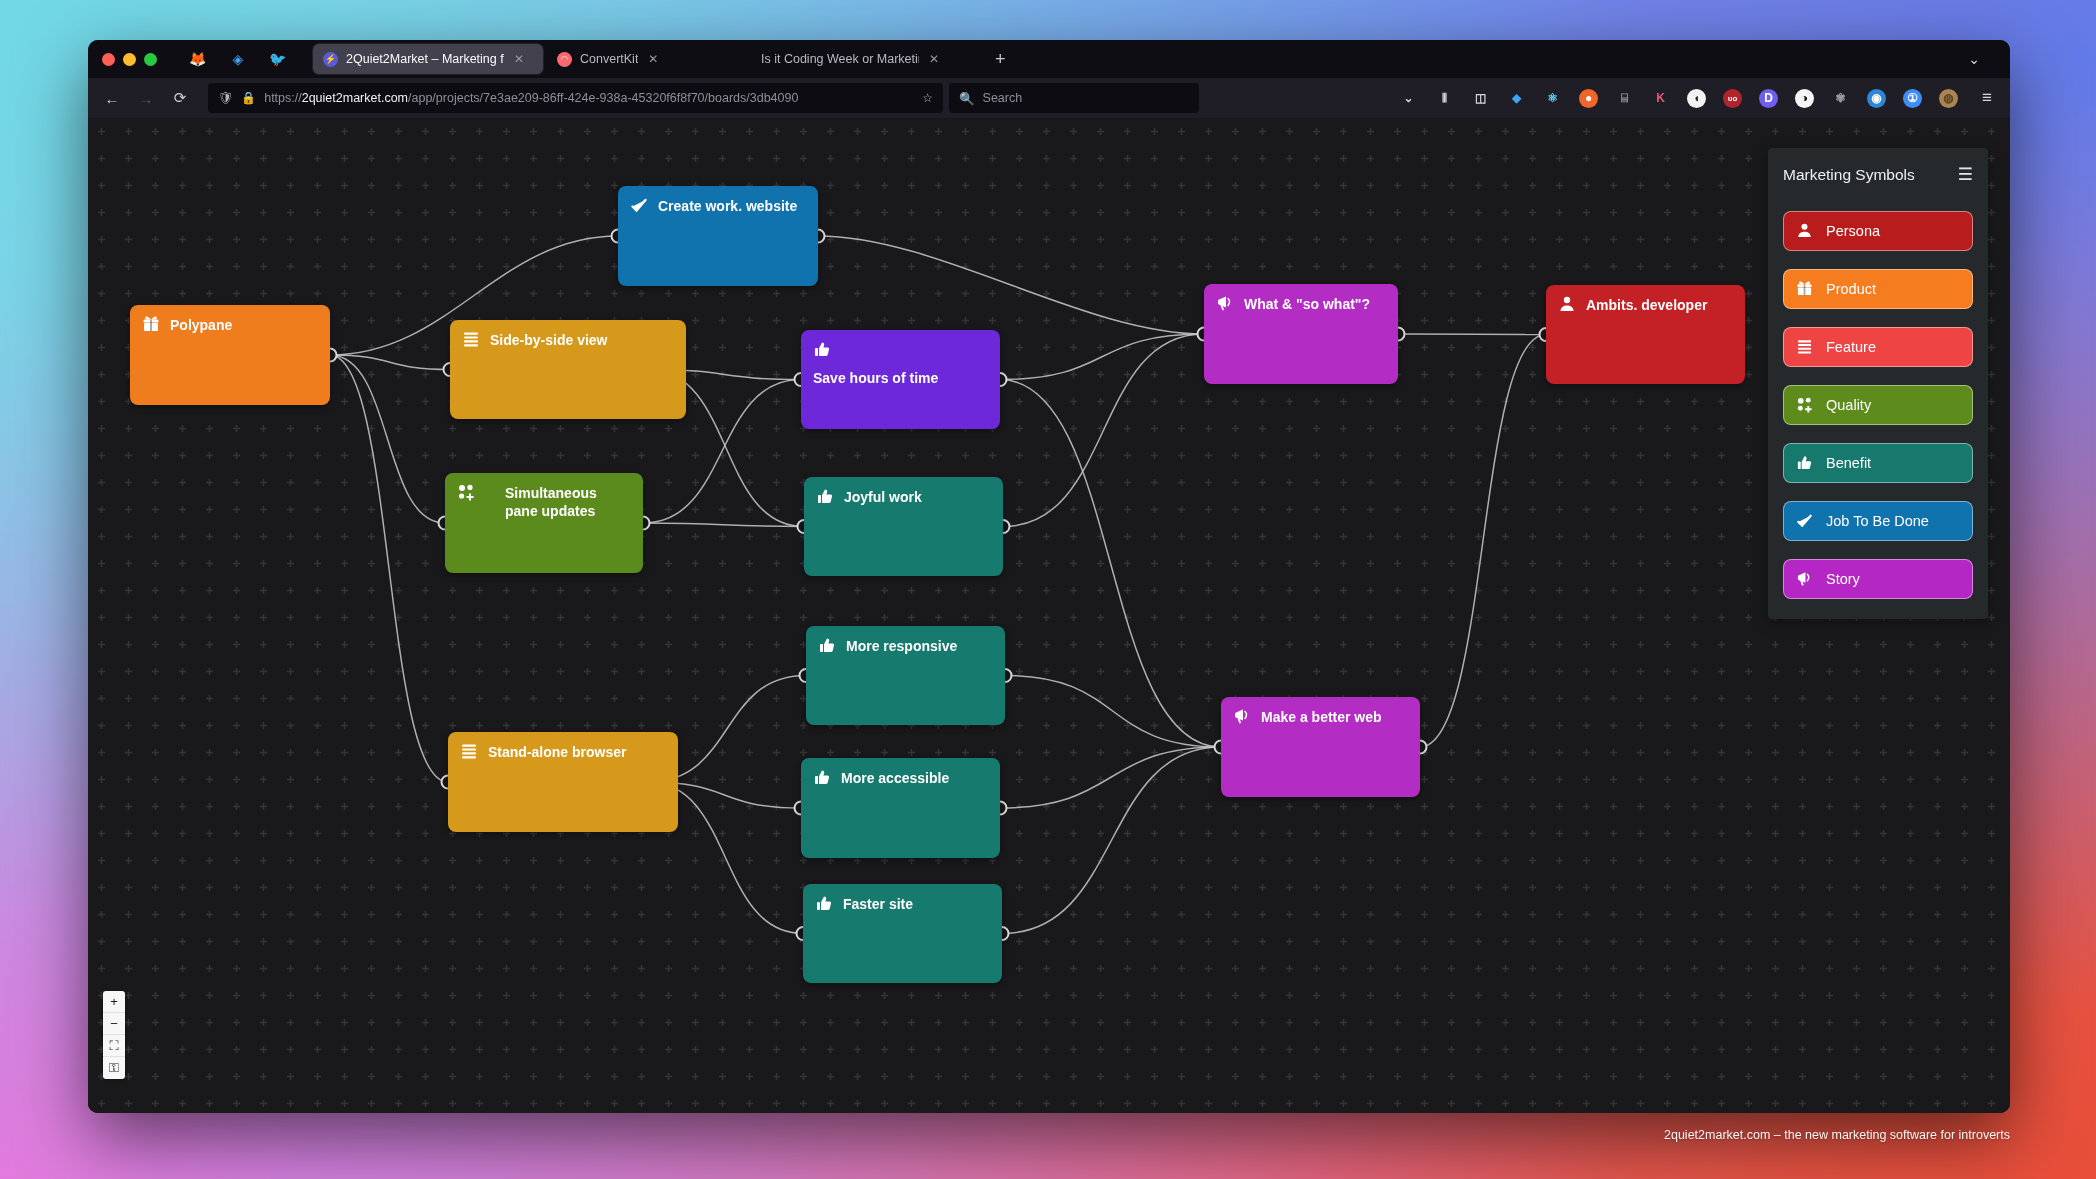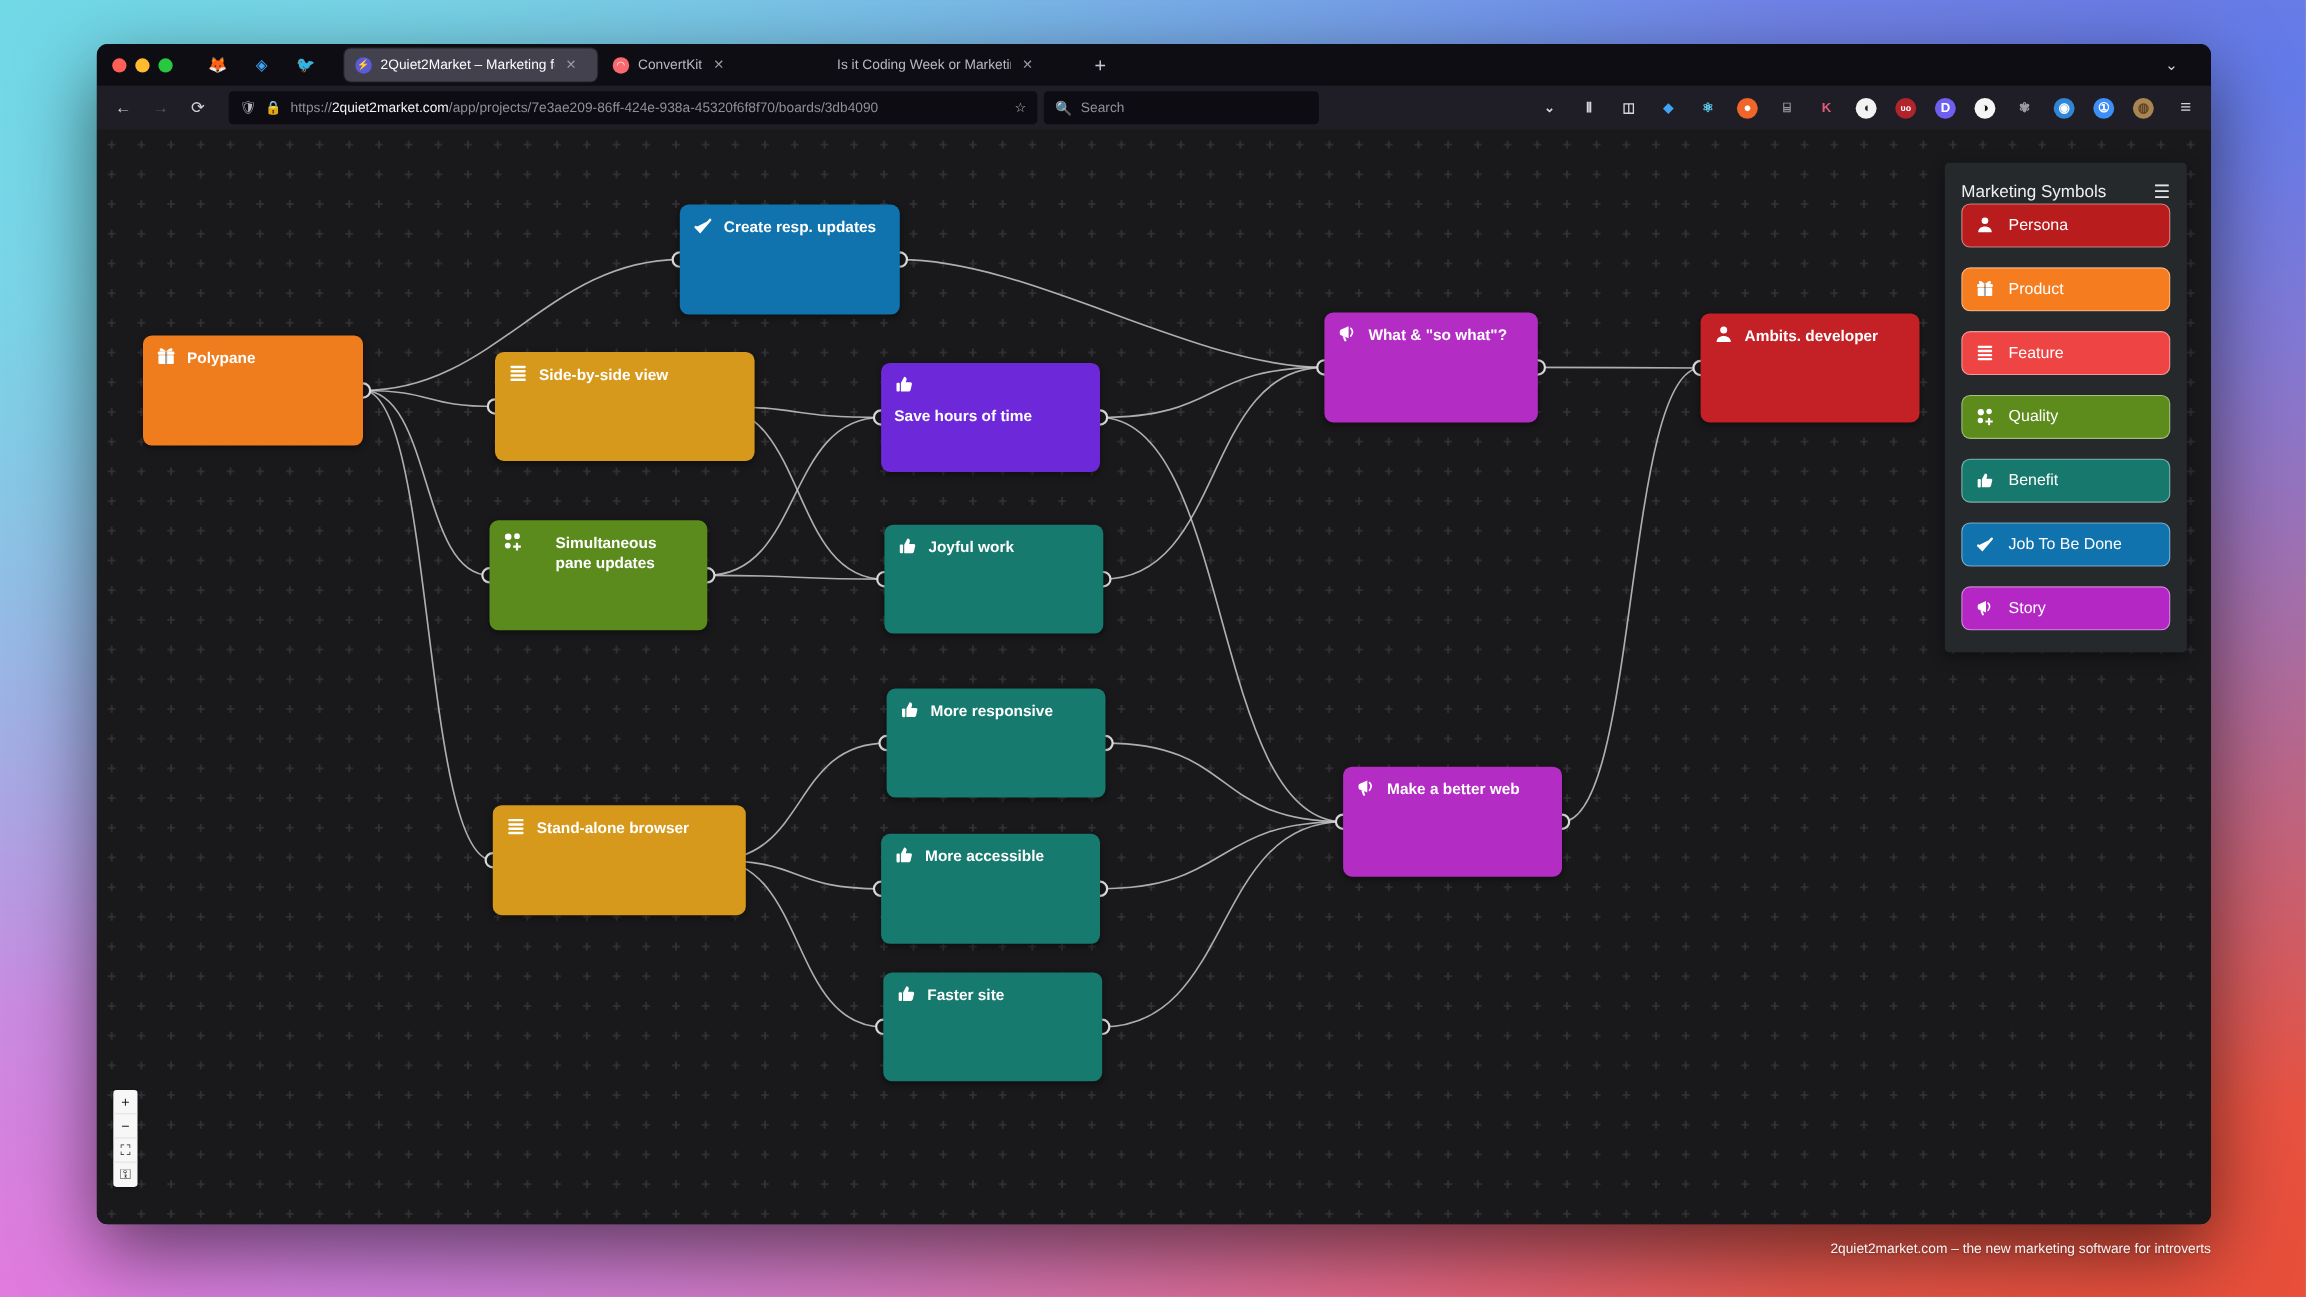--- a/index.html
+++ b/index.html
@@ -56,21 +56,21 @@
   .board { position:absolute; left:0; top:78px; width:1922px; height:995px; background:#19191b; }
   .board svg.wires { position:absolute; left:0; top:0; }
   .node { position:absolute; border-radius:8px; padding:10px 12px; display:flex; gap:10px;
     box-shadow:0 2px 6px rgba(0,0,0,.4); }
   .node .nlabel { font-weight:bold; font-size:14px; color:#fff; line-height:1.3; padding-top:1px; }
   .icon18 { width:18px; height:18px; flex:none; }
 
   
   .panel { position:absolute; left:1680px; top:30px; width:220px; background:#26292b;
     border-radius:4px; padding:16px 15px 20px; box-shadow:0 4px 14px rgba(0,0,0,.35); }
-  .panel-head { display:flex; align-items:center; justify-content:space-between; }
+  .panel-head { display:flex; align-items:center; justify-content:space-between; margin-bottom:26px; }
   .panel-title { color:#f0f0f2; font-size:15.5px; }
   .panel-menu { color:#e4e4e8; font-size:17px; }
   .sym { height:40px; border-radius:8px; border:1px solid rgba(255,255,255,.45);
     display:flex; align-items:center; gap:12px; padding:0 12px; margin-bottom:18px;
     color:#fff; font-size:14.5px; }
   .sym:last-child { margin-bottom:0; }
 
   
   .zoomctl { position:absolute; left:15px; top:873px; width:22px; background:#f7f7f7;
     border-radius:3px; overflow:hidden; box-shadow:0 1px 3px rgba(0,0,0,.4); }
@@ -213,21 +213,21 @@
               <rect x="1.5" y="4.5" width="15" height="3" rx="1"></rect>
               <rect x="8" y="4.5" width="2" height="11.5" fill="#00000055"></rect>
               <path d="M5 4.5c-1.8 0-2.6-2.8-.8-3 1.5-.2 2.8 1.2 4.8 3zM13 4.5c1.8 0 2.6-2.8.8-3-1.5-.2-2.8 1.2-4.8 3z"></path>
             </svg></span>
     <span class="nlabel">Polypane</span>
         </div>
         <div class="node" style="left: 530px; top: 68px; width: 200px; height: 100px; background: rgb(17, 115, 173);">
           <span class="icon18"><svg width="18" height="18" viewBox="0 0 18 18" fill="#fff" stroke="#fff" stroke-width="2.4" stroke-linecap="round">
               <path d="M2.5 10.5l4 4L15.5 4"></path>
             </svg></span>
-    <span class="nlabel">Create resp. updates</span>
+    <span class="nlabel">Create work. website</span>
         </div>
         <div class="node" style="left: 362px; top: 202px; width: 236px; height: 99px; background: rgb(214, 153, 27);">
           <span class="icon18"><svg width="18" height="18" viewBox="0 0 18 18" fill="#fff">
               <rect x="2" y="2.5" width="14" height="2.2" rx="1"></rect>
               <rect x="2" y="6.4" width="14" height="2.2" rx="1"></rect>
               <rect x="2" y="10.3" width="14" height="2.2" rx="1"></rect>
               <rect x="2" y="14.2" width="14" height="2.2" rx="1"></rect>
             </svg></span>
     <span class="nlabel">Side-by-side view</span>
         </div>

